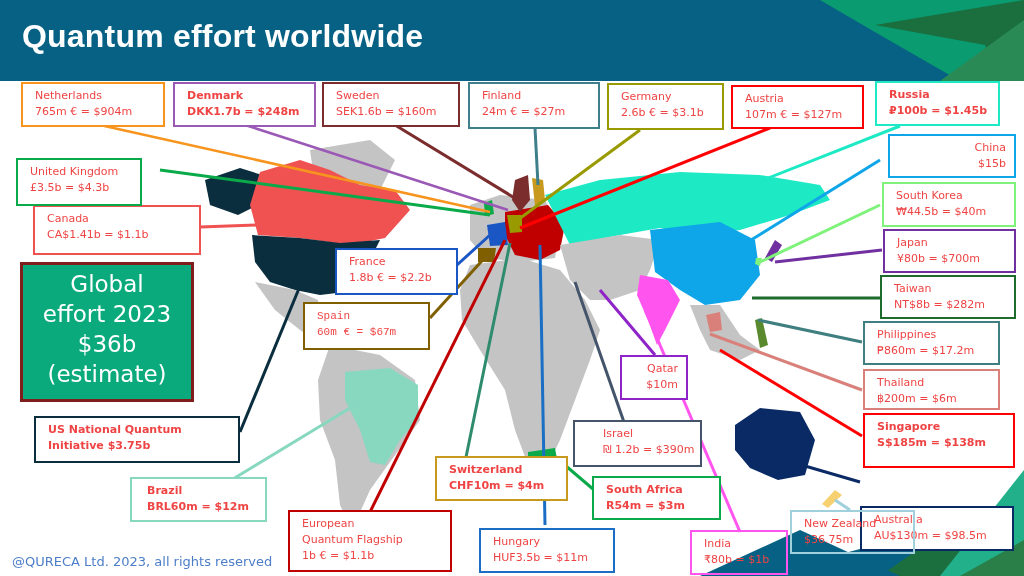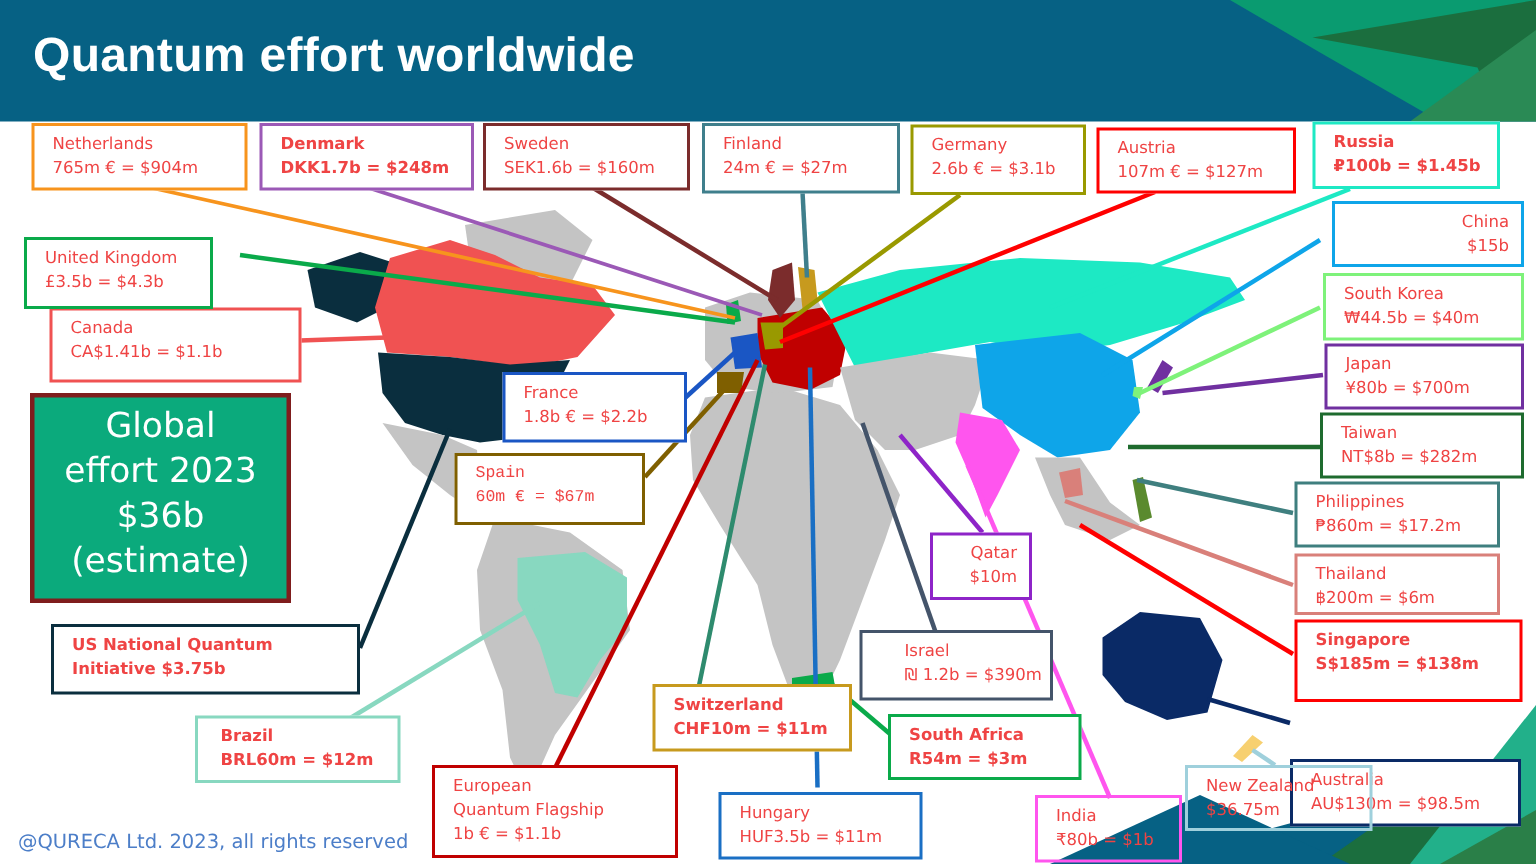--- a/index.html
+++ b/index.html
@@ -204,21 +204,21 @@
 <div class="box" style="left:573px;top:420px;width:129px;height:47px;border-color:#44546a;padding-left:28px;">
   <span class="name">Israel</span>
   <span class="val">₪ 1.2b = $390m</span>
 </div>
 <div class="box" style="left:620px;top:355px;width:68px;height:45px;border-color:#8e24c8;text-align:right;">
   <span class="name">Qatar</span>
   <span class="val">$10m</span>
 </div>
 <div class="box bold" style="left:399px;top:456px;width:133px;height:45px;border-color:#c79a1e;margin-left:36px;">
   <span class="name">Switzerland</span>
-  <span class="val">CHF10m = $11m</span>
+  <span class="val">CHF10m = $4m</span>
 </div>
 <div class="box" style="left:288px;top:510px;width:164px;height:62px;border-color:#c00000;">
   <span class="name">European</span>
   <span class="name">Quantum Flagship</span>
   <span class="val">1b € = $1.1b</span>
 </div>
 <div class="box bold" style="left:130px;top:477px;width:137px;height:45px;border-color:#88d8c0;padding-left:15px;">
   <span class="name">Brazil</span>
   <span class="val">BRL60m = $12m</span>
 </div>

